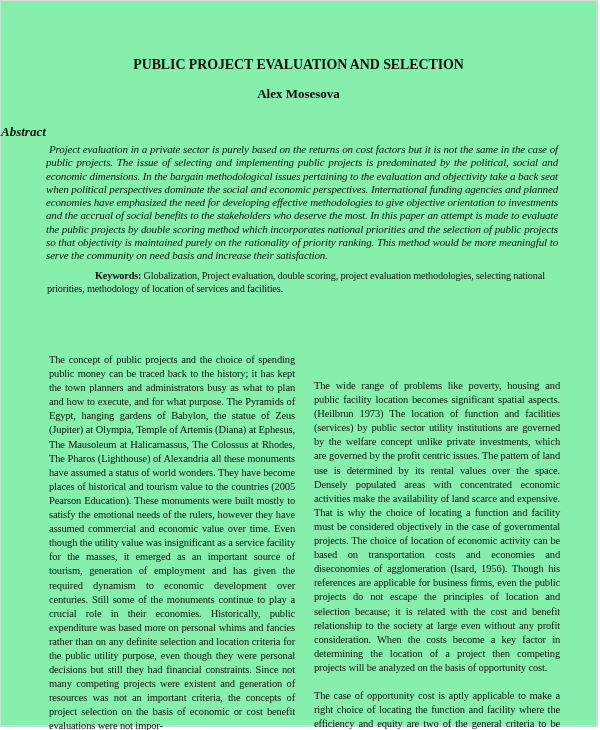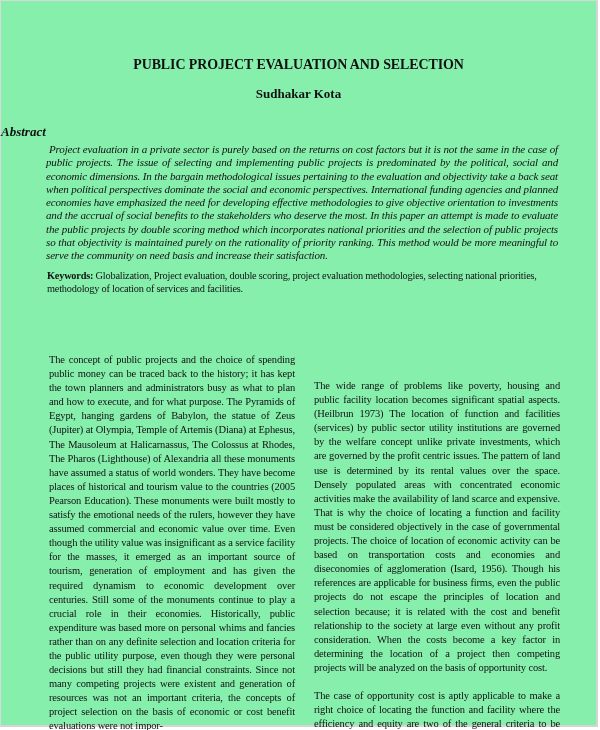--- a/index.html
+++ b/index.html
@@ -69,21 +69,21 @@
   }
   .keywords {
     position: absolute;
     top: 268px;
     left: 46px;
     width: 512px;
     font-size: 10.3px;
     line-height: 13.3px;
     letter-spacing: -0.2px;
   }
-  .keywords b { font-weight: bold; }
+  .keywords b { font-weight: bold; margin-left: 48px; }
   .col {
     position: absolute;
     top: 330px;
     width: 246px;
     font-size: 10.5px;
     line-height: 14.1px;
     text-align: justify;
     letter-spacing: -0.15px;
   }
   .col-left { left: 48px; margin-top: 22px; }
@@ -91,21 +91,21 @@
   .col p { margin: 0 0 14px 0; }
 </style>
 </head>
 <body>
 
 <div class="page">
 
   <div class="title">PUBLIC PROJECT EVALUATION AND SELECTION</div>
 
   <div class="authors">
-    <div>Sudhakar Kota</div>
+    <div>Alex Mosesova</div>
   </div>
 
   <div class="abstract-heading">Abstract</div>
 
   <div class="abstract-body">Project evaluation in a private sector is purely based on the returns on cost factors but it is not the same in the case of public projects. The issue of selecting and implementing public projects is predominated by the political, social and economic dimensions. In the bargain methodological issues pertaining to the evaluation and objectivity take a back seat when political perspectives dominate the social and economic perspectives. International funding agencies and planned economies have emphasized the need for developing effective methodologies to give objective orientation to investments and the accrual of social benefits to the stakeholders who deserve the most. In this paper an attempt is made to evaluate the public projects by double scoring method which incorporates national priorities and the selection of public projects so that objectivity is maintained purely on the rationality of priority ranking. This method would be more meaningful to serve the community on need basis and increase their satisfaction.</div>
 
   <div class="keywords"><b>Keywords:</b><span> Globalization, Project evaluation, double scoring, project evaluation methodologies, selecting national priorities, methodology of location of services and facilities.</span></div>
 
   <div class="col col-left">
     <p>The concept of public projects and the choice of spending public money can be traced back to the history; it has kept the town planners and administrators busy as what to plan and how to execute, and for what purpose. The Pyramids of Egypt, hanging gardens of Babylon, the statue of Zeus (Jupiter) at Olympia, Temple of Artemis (Diana) at Ephesus, The Mausoleum at Halicarnassus, The Colossus at Rhodes, The Pharos (Lighthouse) of Alexandria all these monuments have assumed a status of world wonders. They have become places of historical and tourism value to the countries (2005 Pearson Education). These monuments were built mostly to satisfy the emotional needs of the rulers, however they have assumed commercial and economic value over time. Even though the utility value was insignificant as a service facility for the masses, it emerged as an important source of tourism, generation of employment and has given the required dynamism to economic development over centuries. Still some of the monuments continue to play a crucial role in their economies. Historically, public expenditure was based more on personal whims and fancies rather than on any definite selection and location criteria for the public utility purpose, even though they were personal decisions but still they had financial constraints. Since not many competing projects were existent and generation of resources was not an important criteria, the concepts of project selection on the basis of economic or cost benefit evaluations were not impor-</p>

